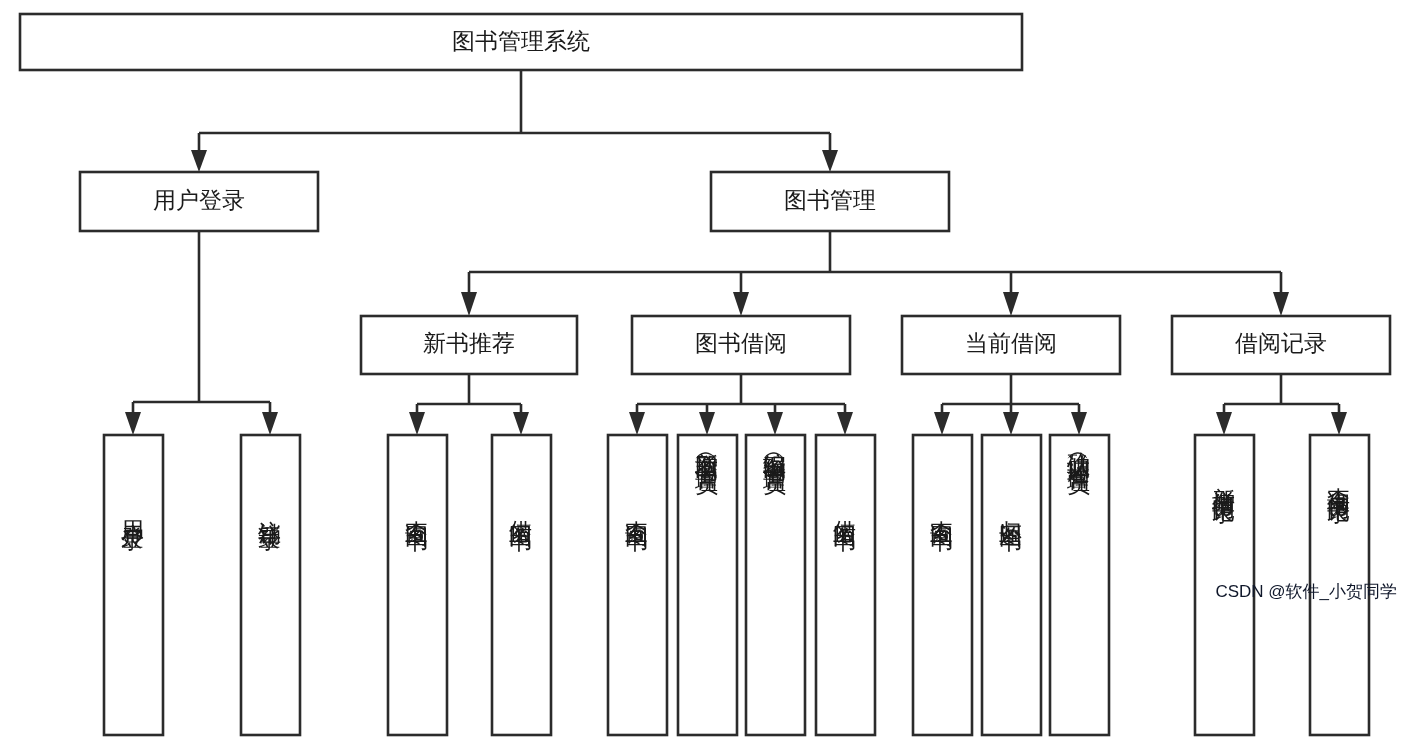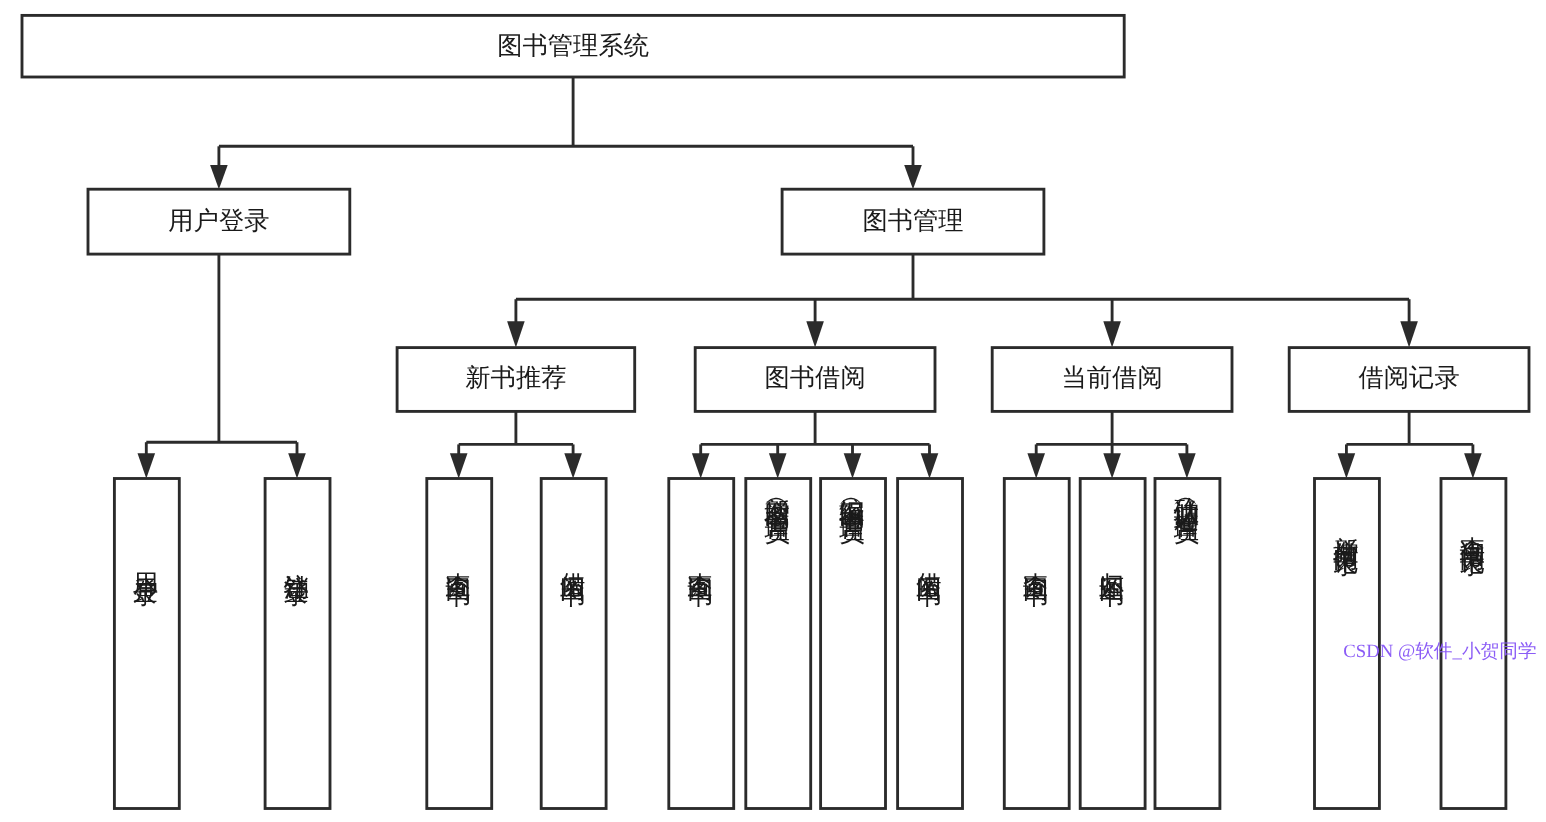--- a/index.html
+++ b/index.html
@@ -47,23 +47,23 @@
     stroke-width: 2.6;
     fill: none;
   }
   .arrow-head {
     fill: #2b2b2b;
   }
   .watermark {
     position: absolute;
     right: 8px;
     bottom: 6px;
-    font-family: Liberation Serif, serif;
+    font-family: Liberation Sans, sans-serif;
     font-size: 17px;
-    color: #8b5cf6;
+    color: #0f172a;
     white-space: nowrap;
     pointer-events: none;
   }
 </style>
 </head>
 <body>
 
 <div id="diagram-root">
   <svg width="1405" height="747" viewBox="0 0 1405 747" xmlns="http://www.w3.org/2000/svg">
 

